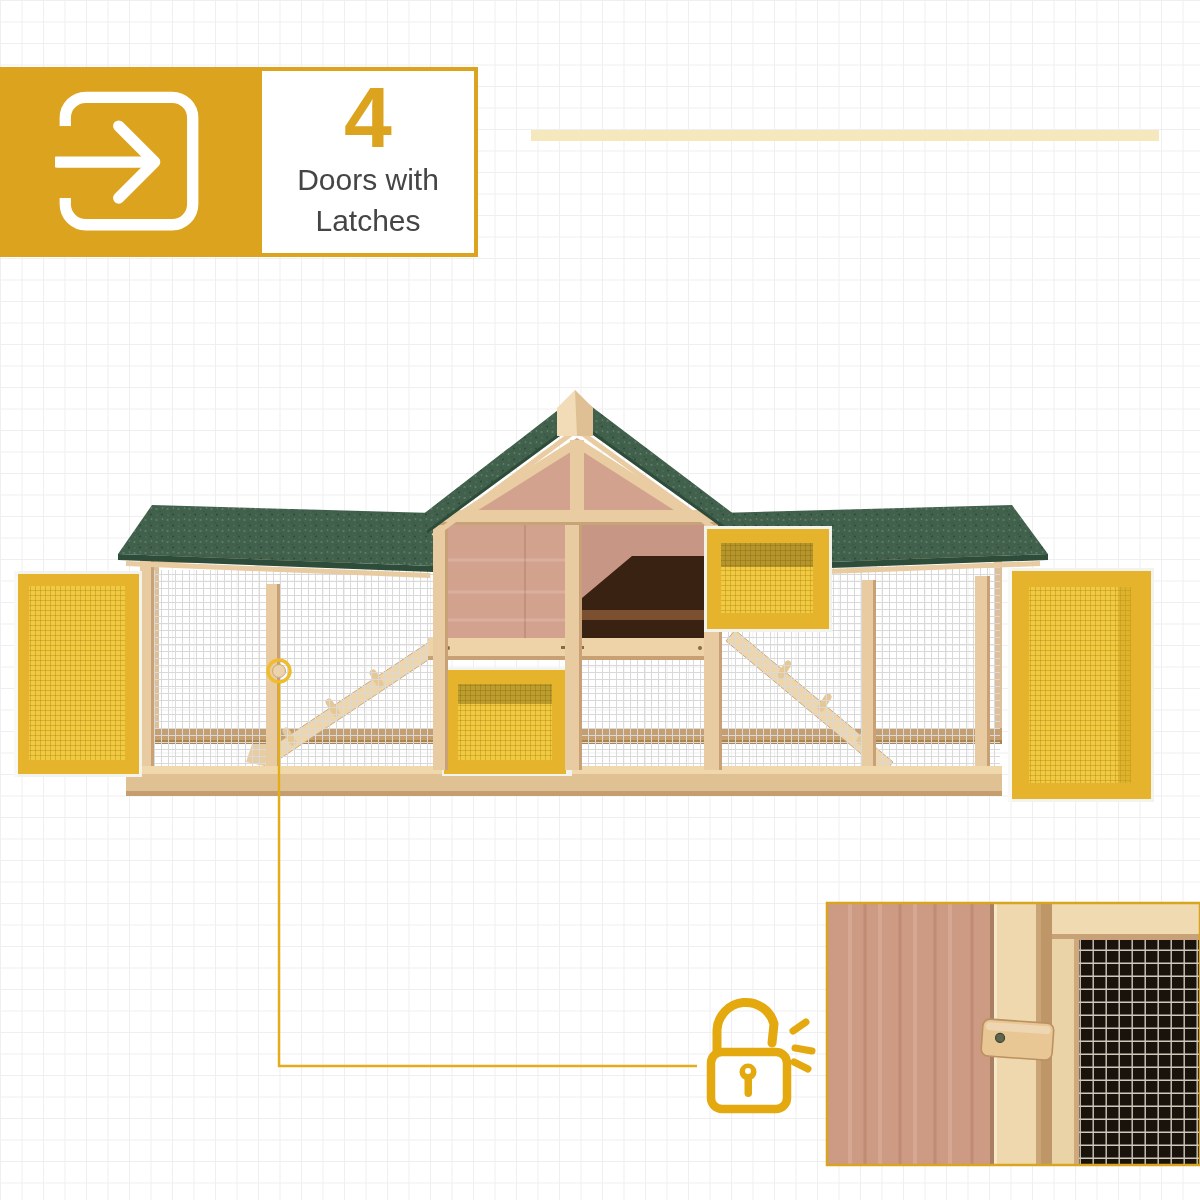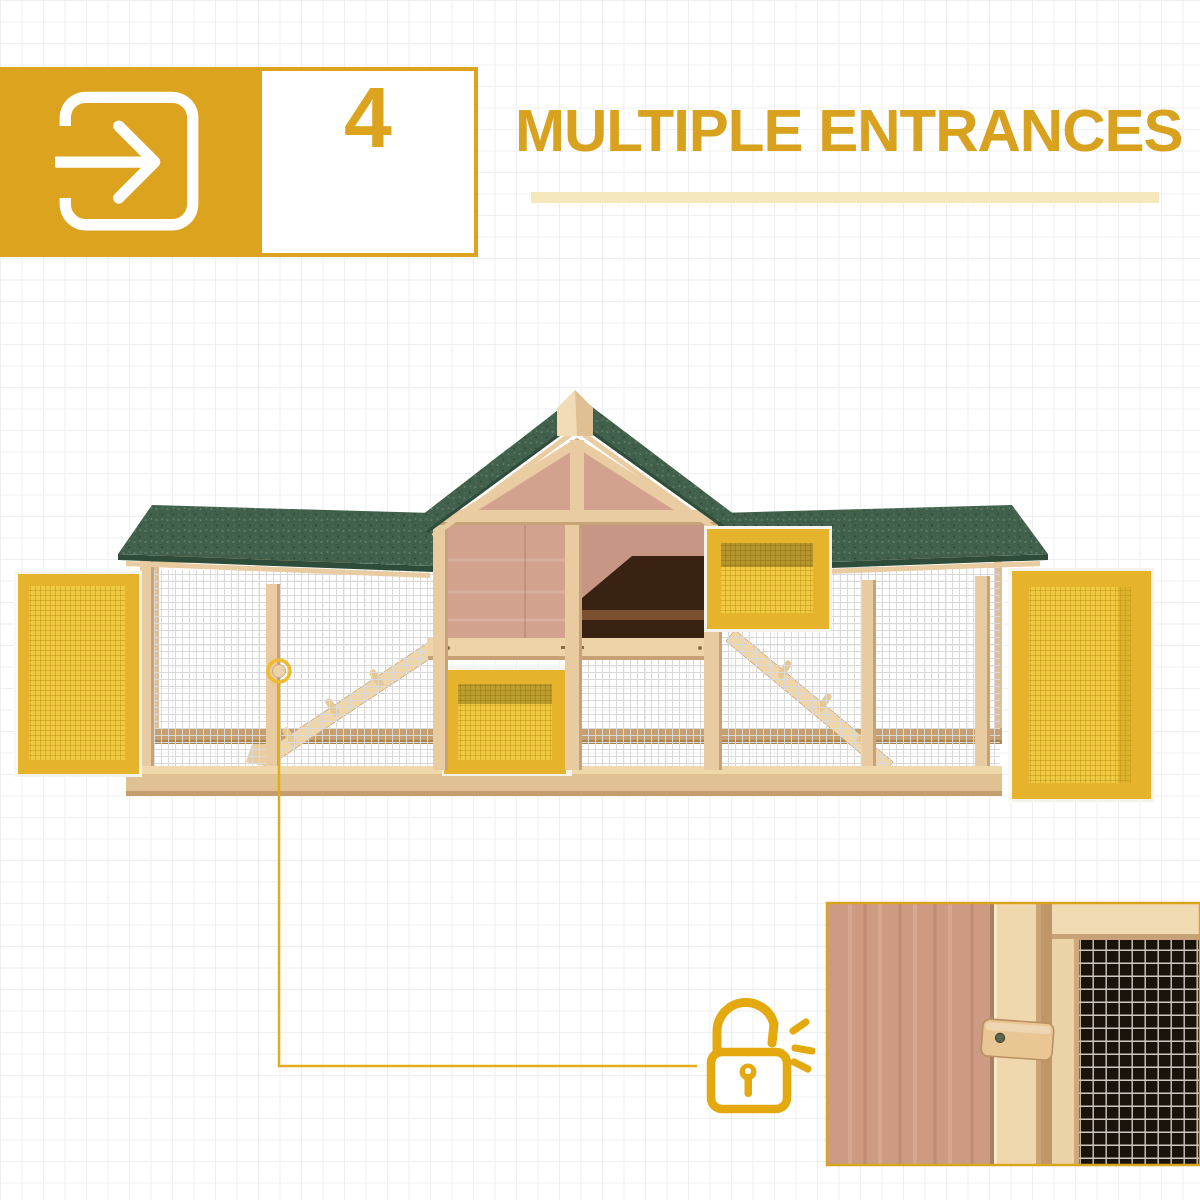--- a/index.html
+++ b/index.html
@@ -219,20 +219,21 @@
   <div class="badge-block">
     <svg class="badge-icon" viewBox="0 0 144 144">
       <rect x="10" y="10" width="124" height="124" rx="20" fill="none" stroke="#ffffff" stroke-width="11"></rect>
       <rect x="0" y="38" width="18" height="70" fill="#dca41e"></rect>
       <path d="M2 73 H90" stroke="#ffffff" stroke-width="11" stroke-linecap="round" fill="none"></path>
       <path d="M62 38 L97 73 L62 108" stroke="#ffffff" stroke-width="11" stroke-linecap="round" stroke-linejoin="round" fill="none"></path>
     </svg>
   </div>
   <div class="badge-box">
     <div class="badge-count">4</div>
+    <div class="badge-label">Doors with</div>
+    <div class="badge-label">Latches</div>
   </div>
 
   <div class="headline">
-    <div class="headline-title">MULTIPLE ENTRANCES</div>
     <div class="headline-underline"></div>
   </div>
 
 </div>
 
 </body></html>

